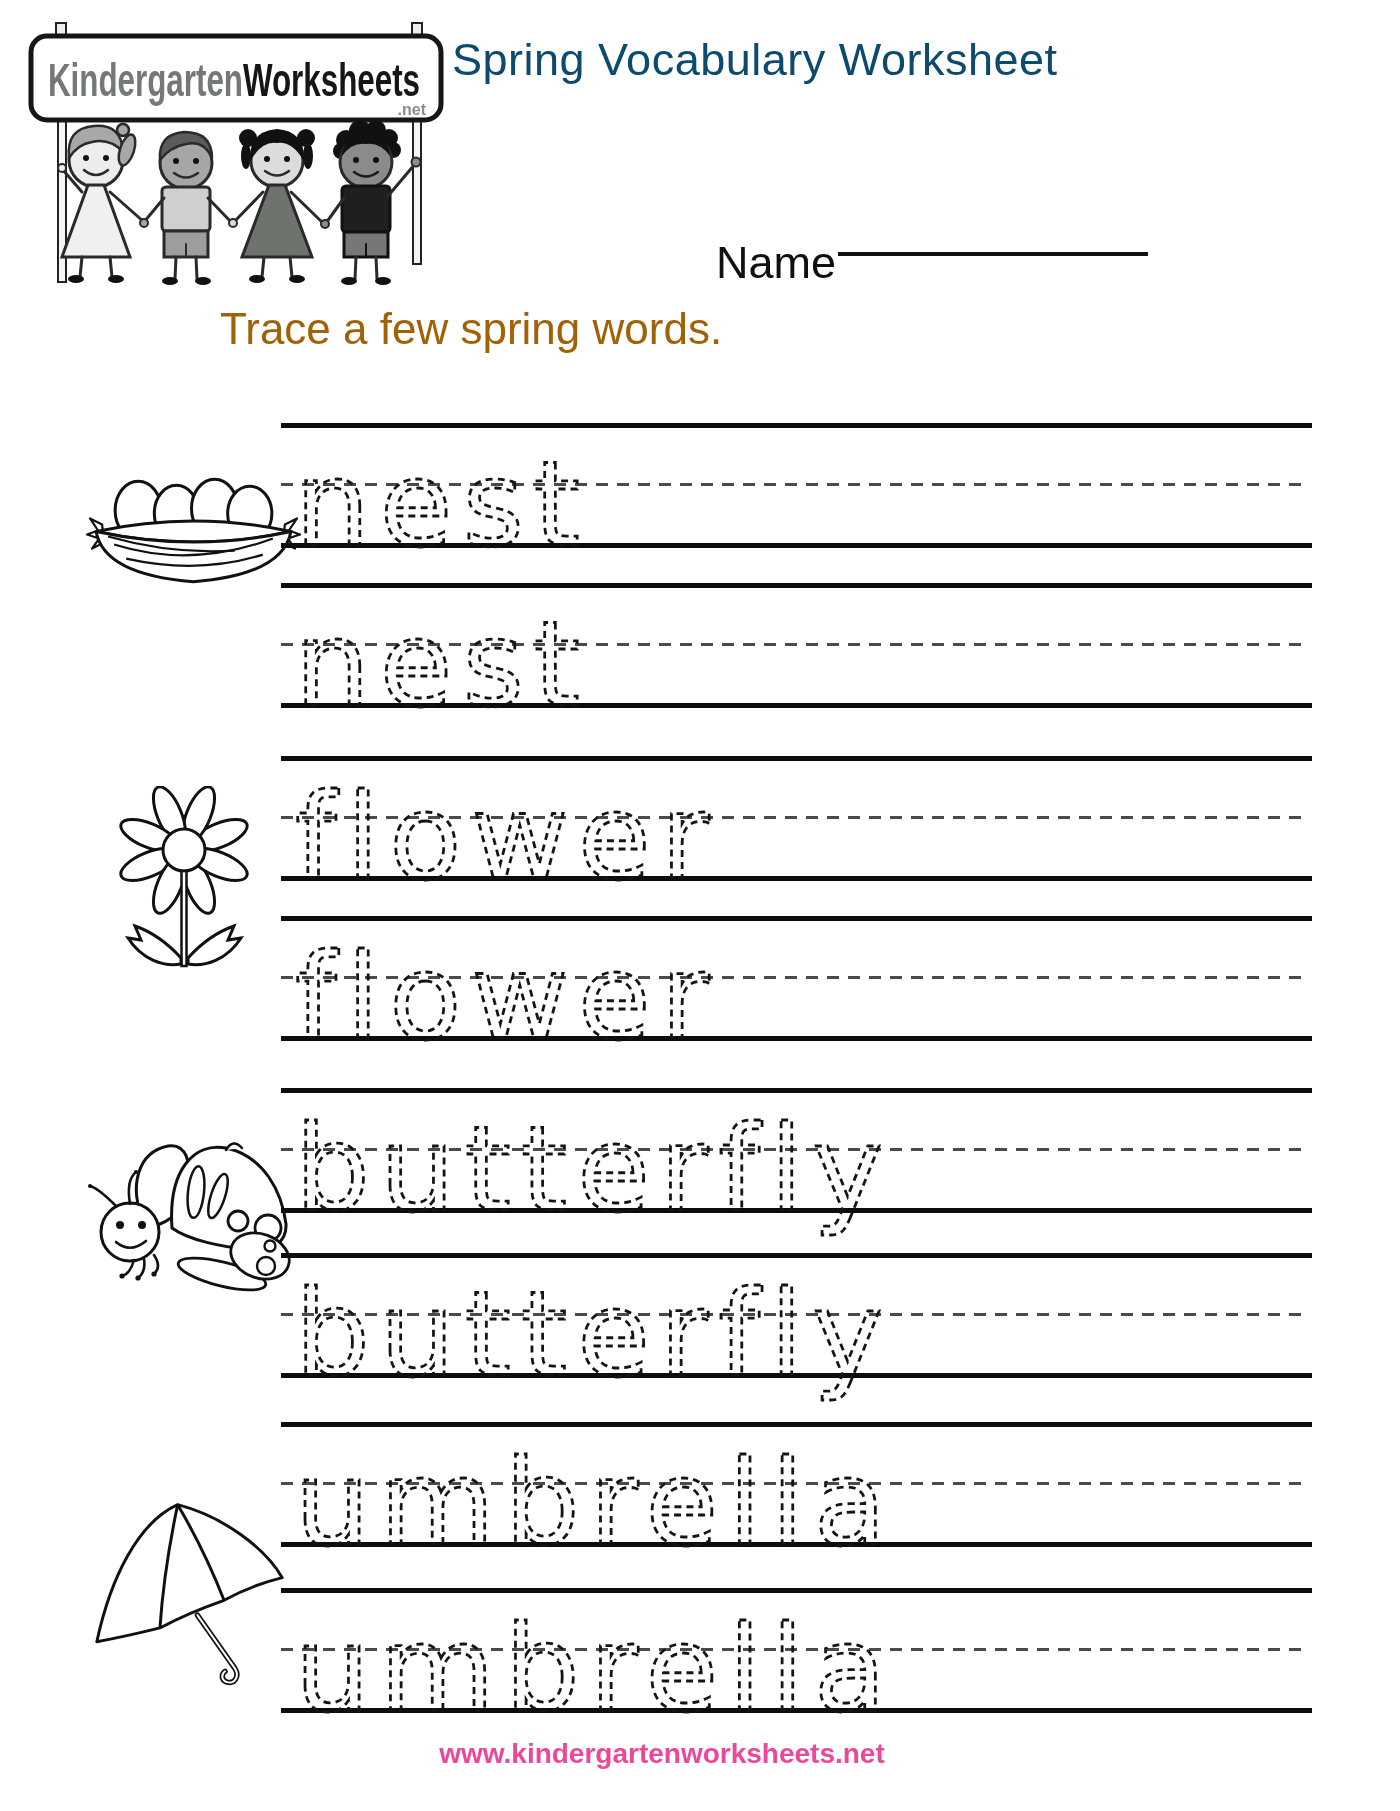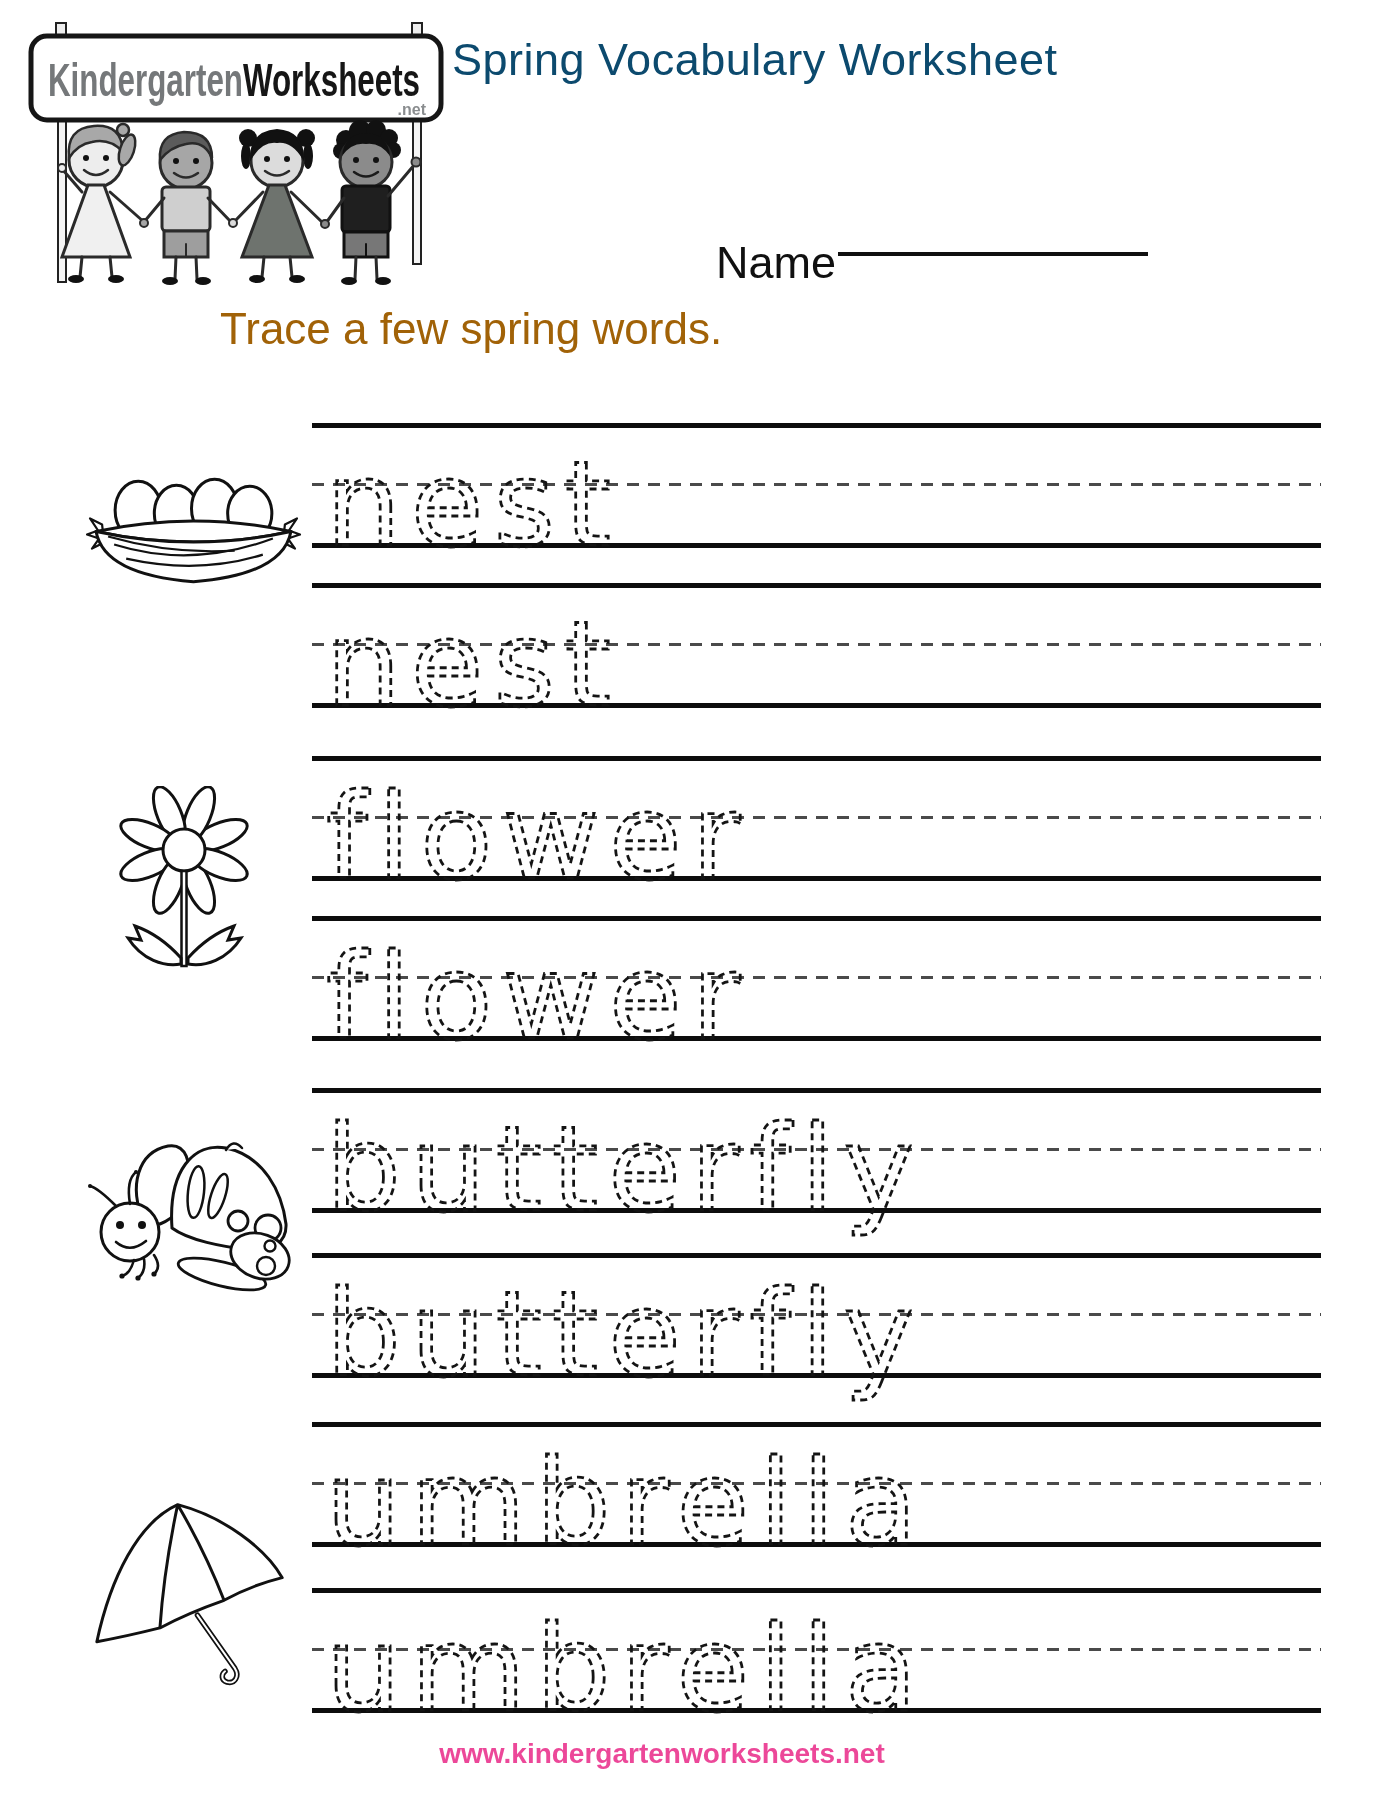--- a/index.html
+++ b/index.html
@@ -8,21 +8,21 @@
 
   
   .logo{position:absolute;left:26px;top:20px;width:424px;height:272px;}
   .title{position:absolute;left:452px;top:34px;font-size:45px;font-weight:400;margin:0;
          letter-spacing:0.5px;color:#0c4a6e;}
   .name-label{position:absolute;left:716px;top:205px;font-size:45px;color:#101010;margin-top:32px;}
   .name-line{position:absolute;left:838px;top:252px;width:310px;height:4px;background:#101010;}
   .instruction{position:absolute;left:208px;top:292px;font-size:44px;margin:12px;color:#a16207;}
 
   
-  .trace-row{position:absolute;left:312px;width:1031px;height:126px;}
+  .trace-row{position:absolute;left:281px;width:1031px;height:126px;}
   .line-top{position:absolute;top:0;left:0;width:1031px;height:5px;background:#0d0d0d;}
   .line-mid{position:absolute;top:60px;left:0;width:1022px;height:3px;
             background:repeating-linear-gradient(90deg,#4a4a4a 0 12px,transparent 12px 21px);}
   .line-base{position:absolute;top:120px;left:0;width:1031px;height:5px;background:#0d0d0d;}
   .trace-svg{position:absolute;left:0;top:-4px;width:860px;height:185px;overflow:visible;}
   .trace-text{font-family:"DejaVu Sans",sans-serif;font-size:118px;letter-spacing:10px;
               fill:none;stroke:#141414;stroke-width:2.8px;stroke-dasharray:7 5;}
 
   .icon{position:absolute;}
   .footer{position:absolute;left:282px;top:1738px;width:760px;text-align:center;

